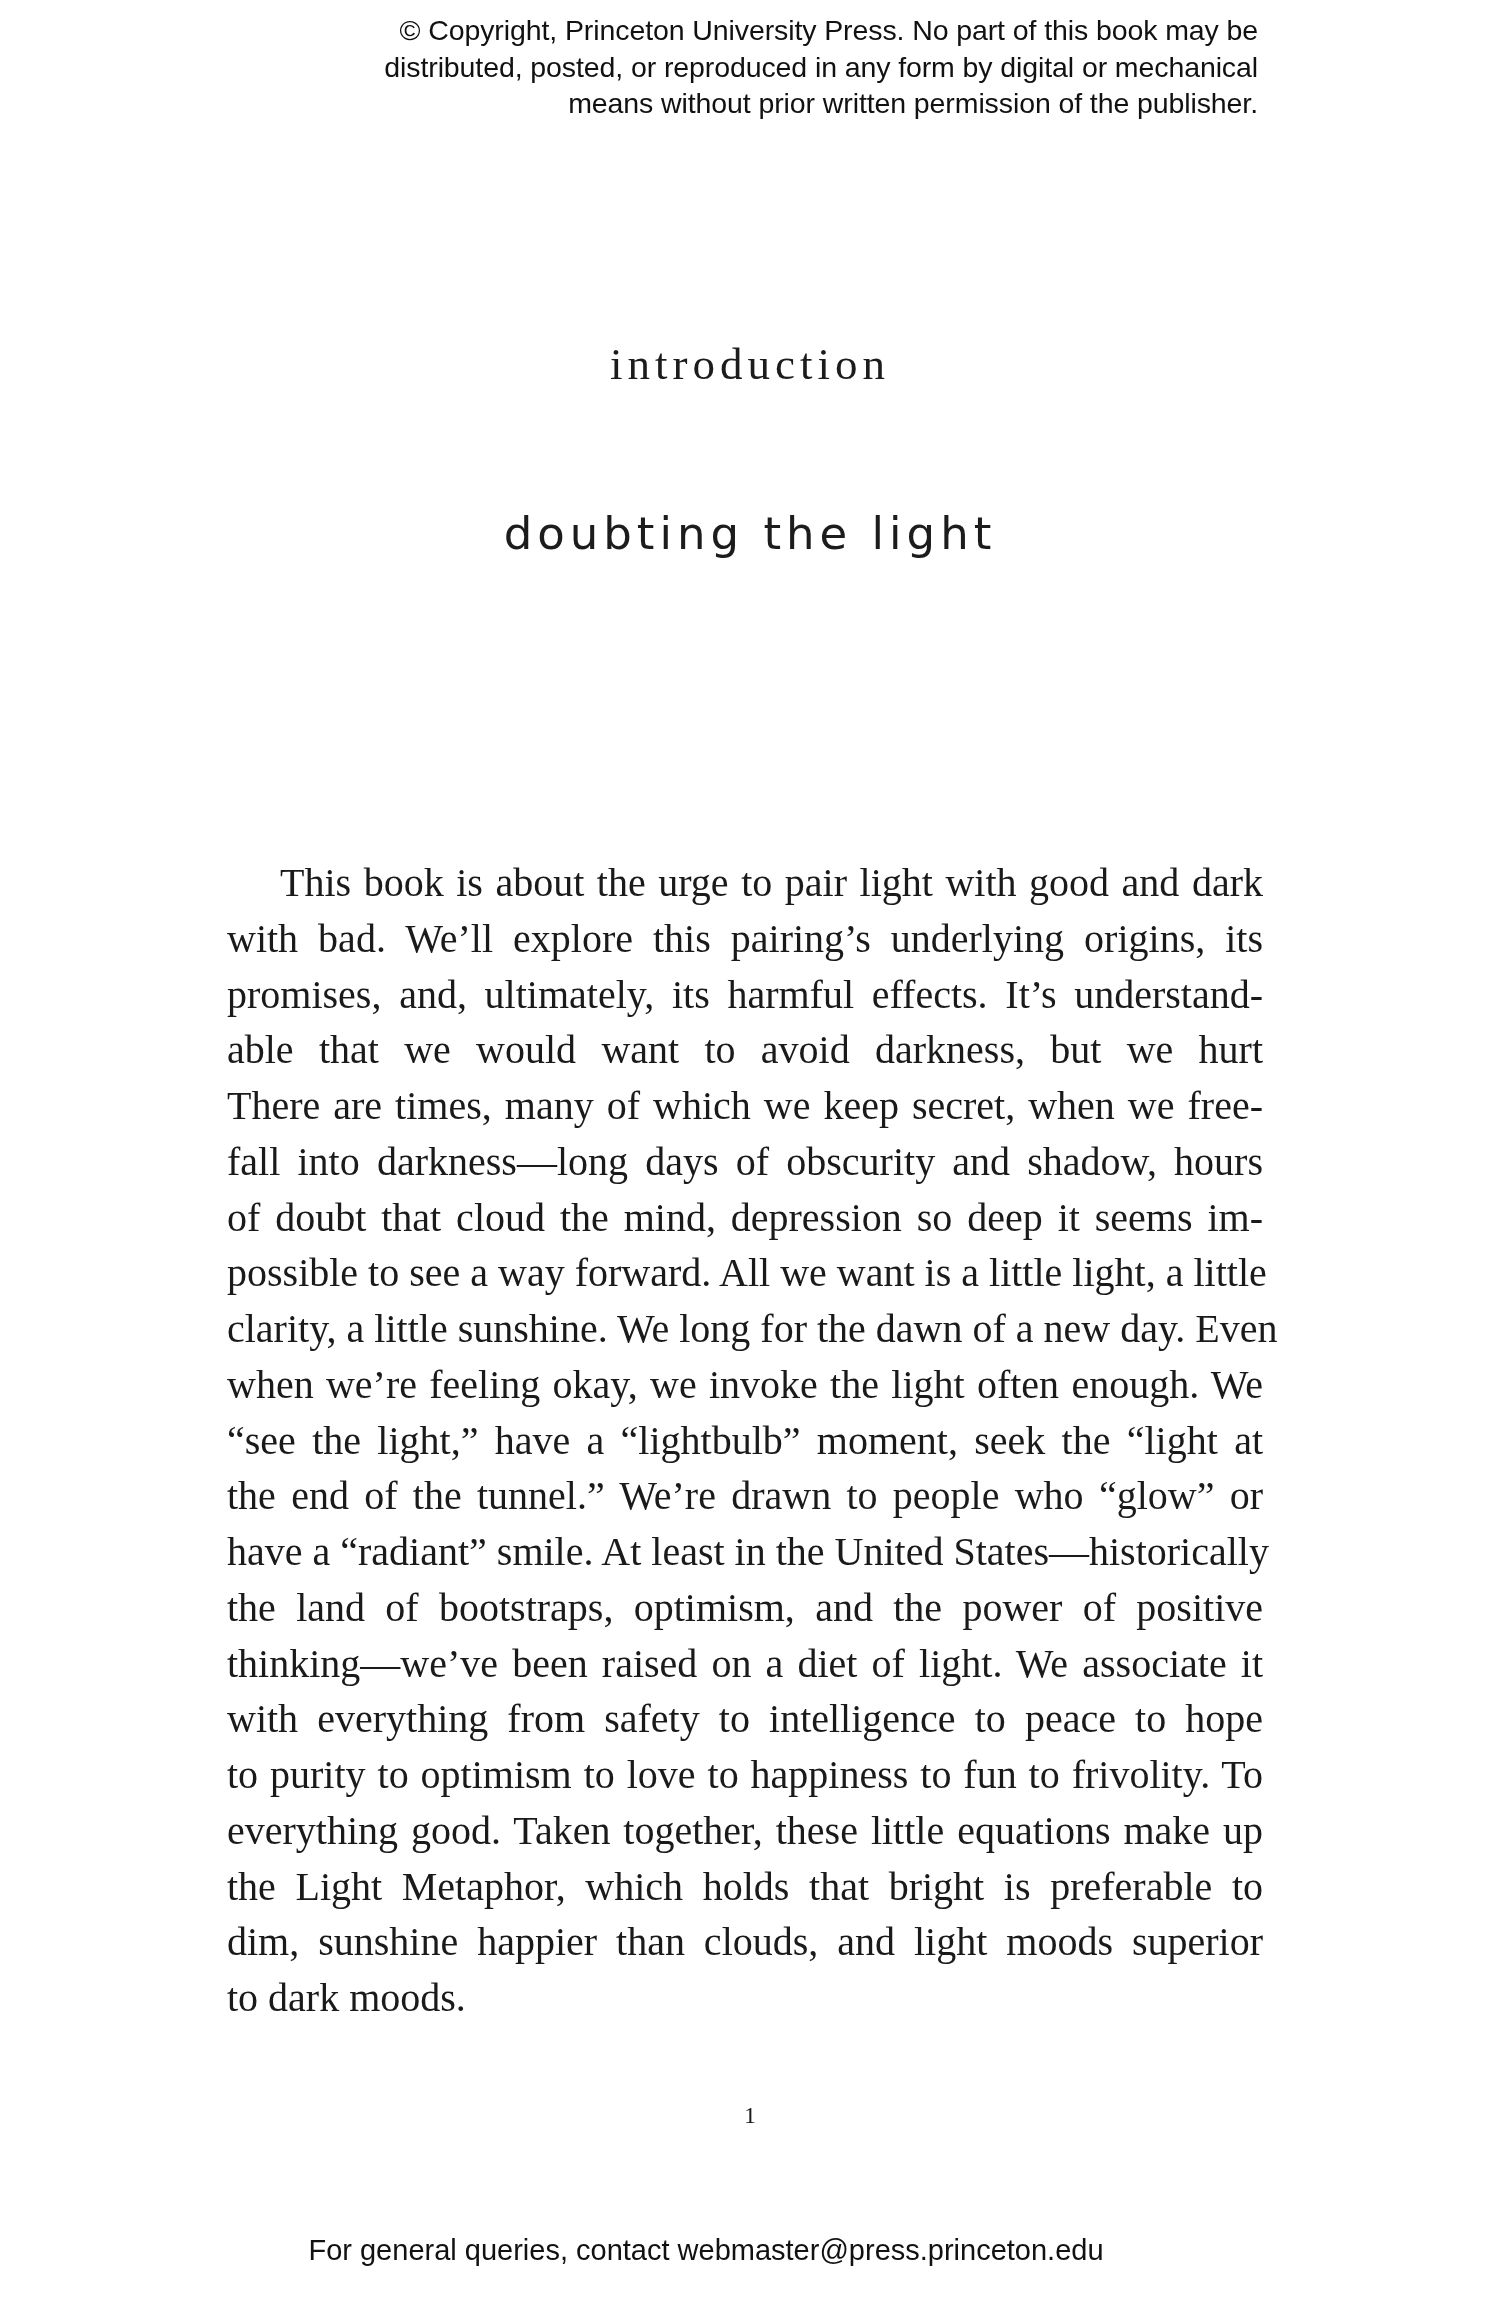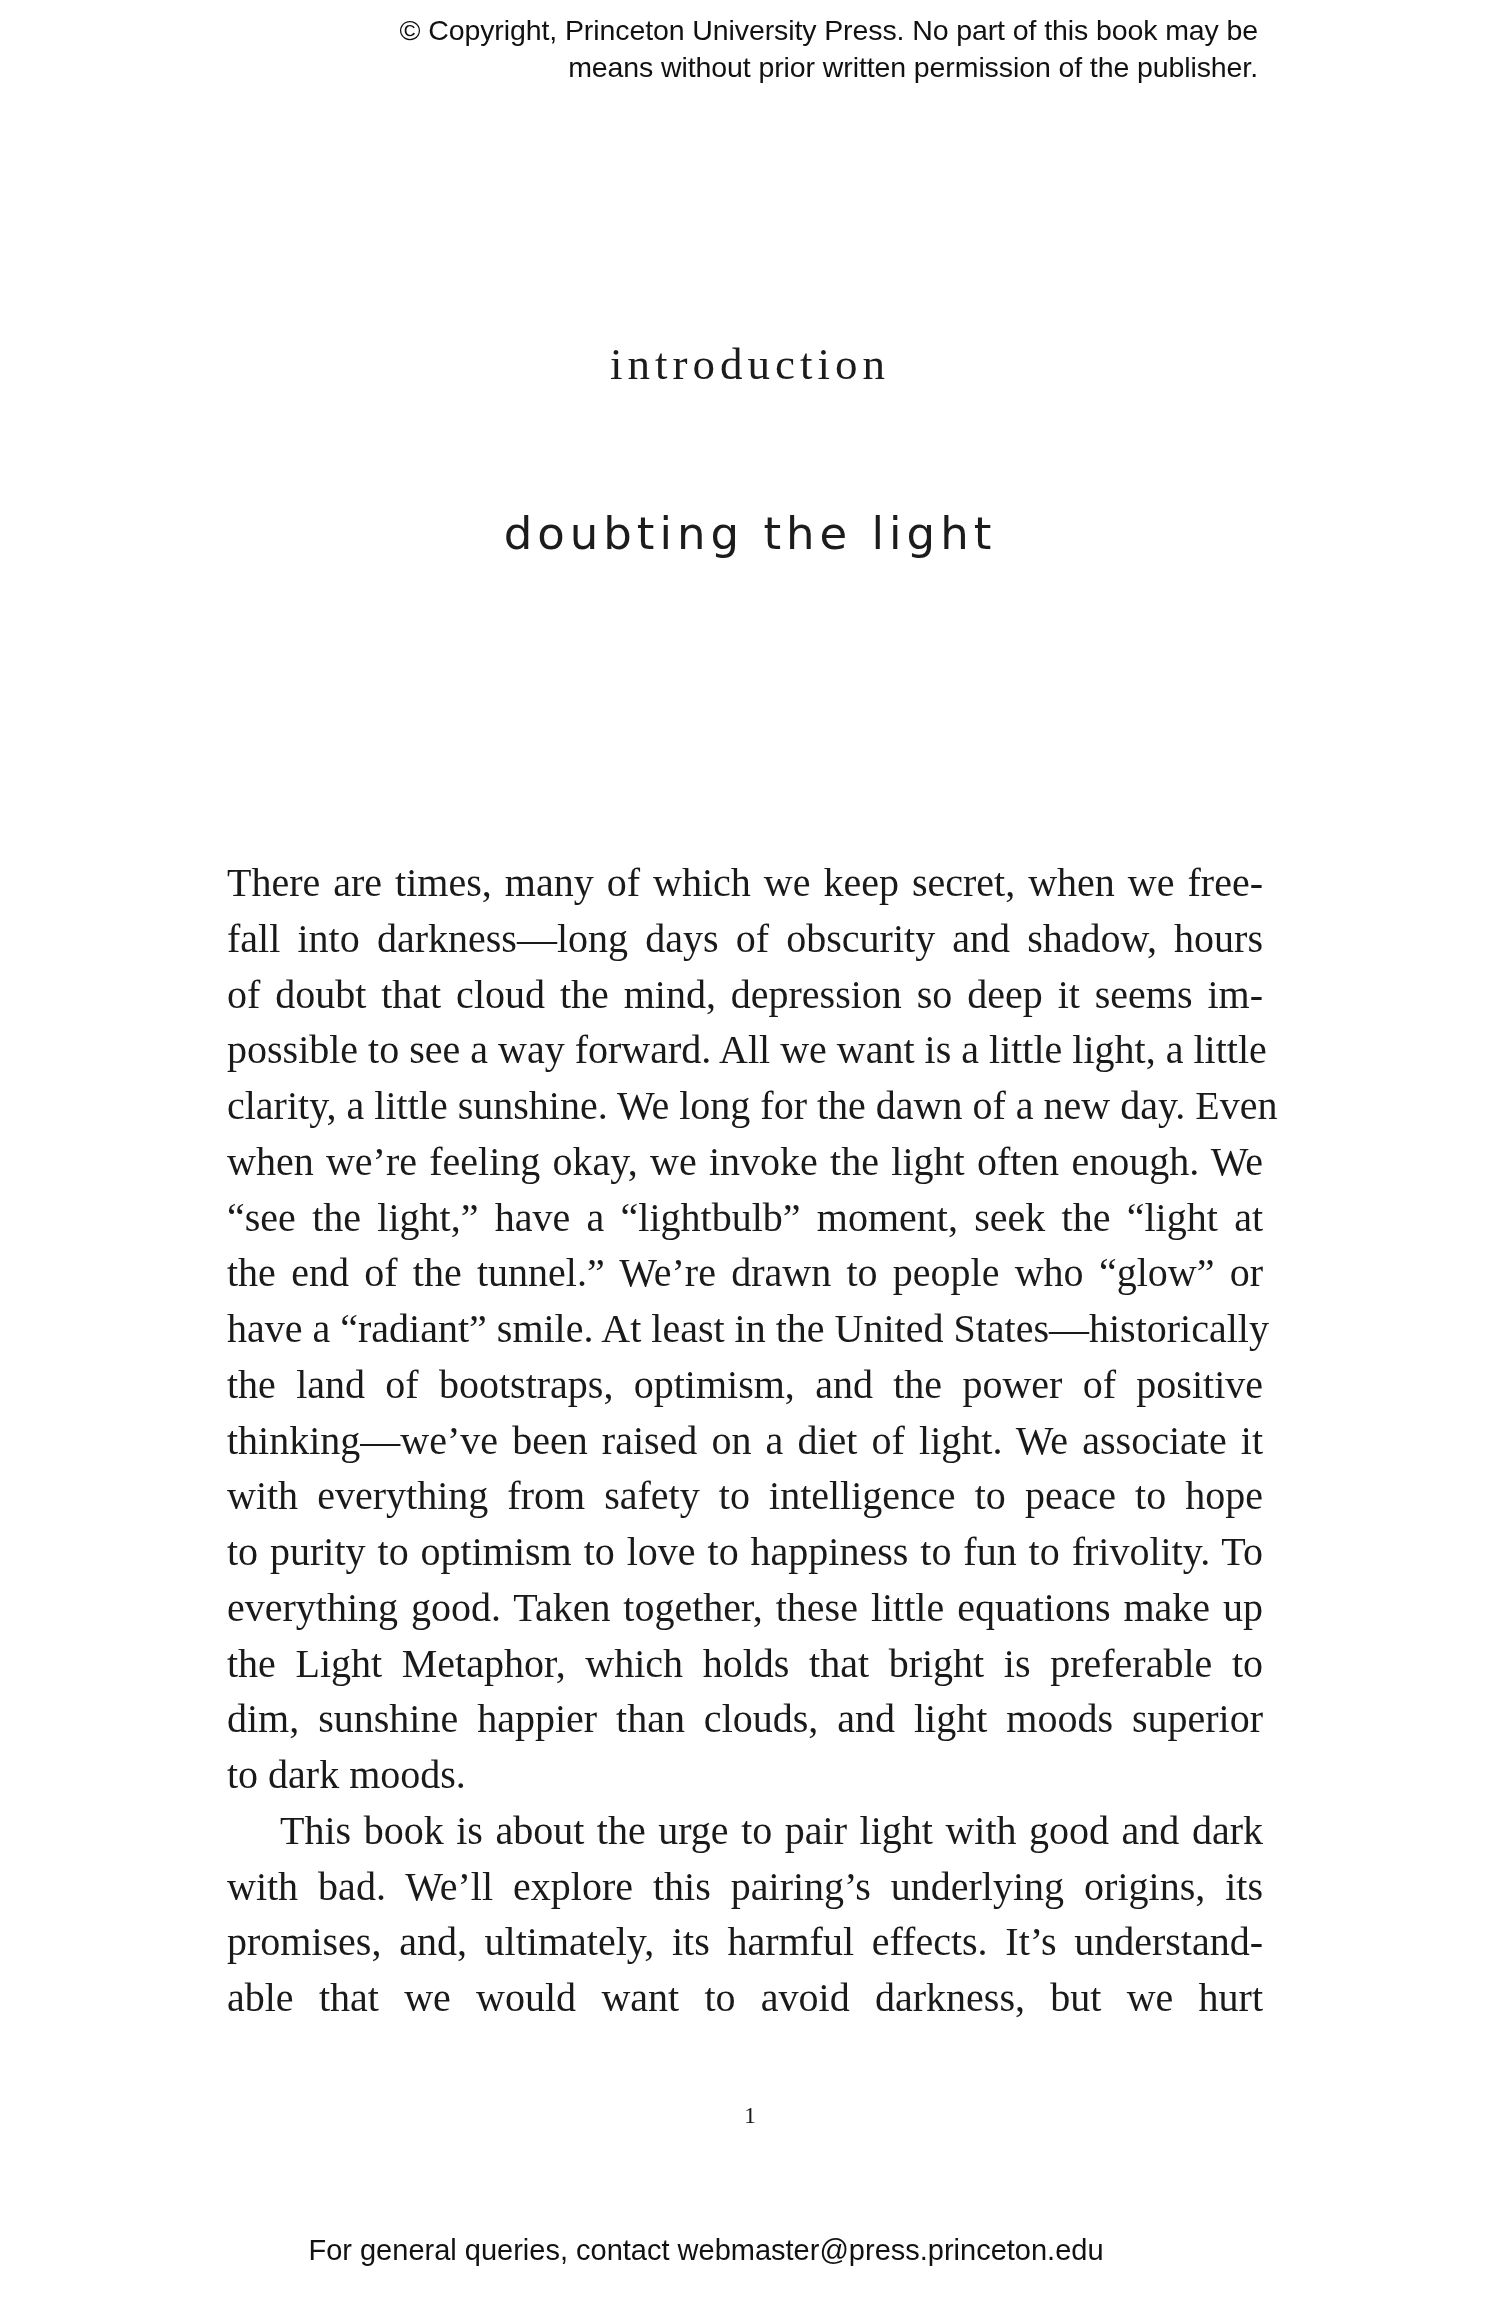--- a/index.html
+++ b/index.html
@@ -102,49 +102,50 @@
       font-size: 29px;
       line-height: 36px;
       color: #111111;
     }
   </style>
 </head>
 <body>
 
 <div class="copyright">
   <span class="line">© Copyright, Princeton University Press. No part of this book may be</span>
+  <span class="line">distributed, posted, or reproduced in any form by digital or mechanical</span>
   <span class="line">means without prior written permission of the publisher.</span>
 </div>
 
 <h2 class="chapter-label">introduction</h2>
 <h1 class="chapter-title">doubting the light</h1>
 
 <div class="body-text">
+  <div>
+    <span class="line indent">This book is about the urge to pair light with good and dark</span>
+    <span class="line">with bad. We’ll explore this pairing’s underlying origins, its</span>
+    <span class="line">promises, and, ultimately, its harmful effects. It’s understand-</span>
+    <span class="line">able that we would want to avoid darkness, but we hurt</span>
+  </div>
   <div>
     <span class="line">There are times, many of which we keep secret, when we free-</span>
     <span class="line">fall into darkness—long days of obscurity and shadow, hours</span>
     <span class="line">of doubt that cloud the mind, depression so deep it seems im-</span>
     <span class="line">possible to see a way forward. All we want is a little light, a little</span>
     <span class="line">clarity, a little sunshine. We long for the dawn of a new day. Even</span>
     <span class="line">when we’re feeling okay, we invoke the light often enough. We</span>
     <span class="line">“see the light,” have a “lightbulb” moment, seek the “light at</span>
     <span class="line">the end of the tunnel.” We’re drawn to people who “glow” or</span>
     <span class="line">have a “radiant” smile. At least in the United States—historically</span>
     <span class="line">the land of bootstraps, optimism, and the power of positive</span>
     <span class="line">thinking—we’ve been raised on a diet of light. We associate it</span>
     <span class="line">with everything from safety to intelligence to peace to hope</span>
     <span class="line">to purity to optimism to love to happiness to fun to frivolity. To</span>
     <span class="line">everything good. Taken together, these little equations make up</span>
     <span class="line">the Light Metaphor, which holds that bright is preferable to</span>
     <span class="line">dim, sunshine happier than clouds, and light moods superior</span>
     <span class="line last">to dark moods.</span>
   </div>
-  <div>
-    <span class="line indent">This book is about the urge to pair light with good and dark</span>
-    <span class="line">with bad. We’ll explore this pairing’s underlying origins, its</span>
-    <span class="line">promises, and, ultimately, its harmful effects. It’s understand-</span>
-    <span class="line">able that we would want to avoid darkness, but we hurt</span>
-  </div>
 </div>
 
 <div class="page-number">1</div>
 
 <div class="footer">For general queries, contact webmaster@press.princeton.edu</div>
 
 </body></html>

